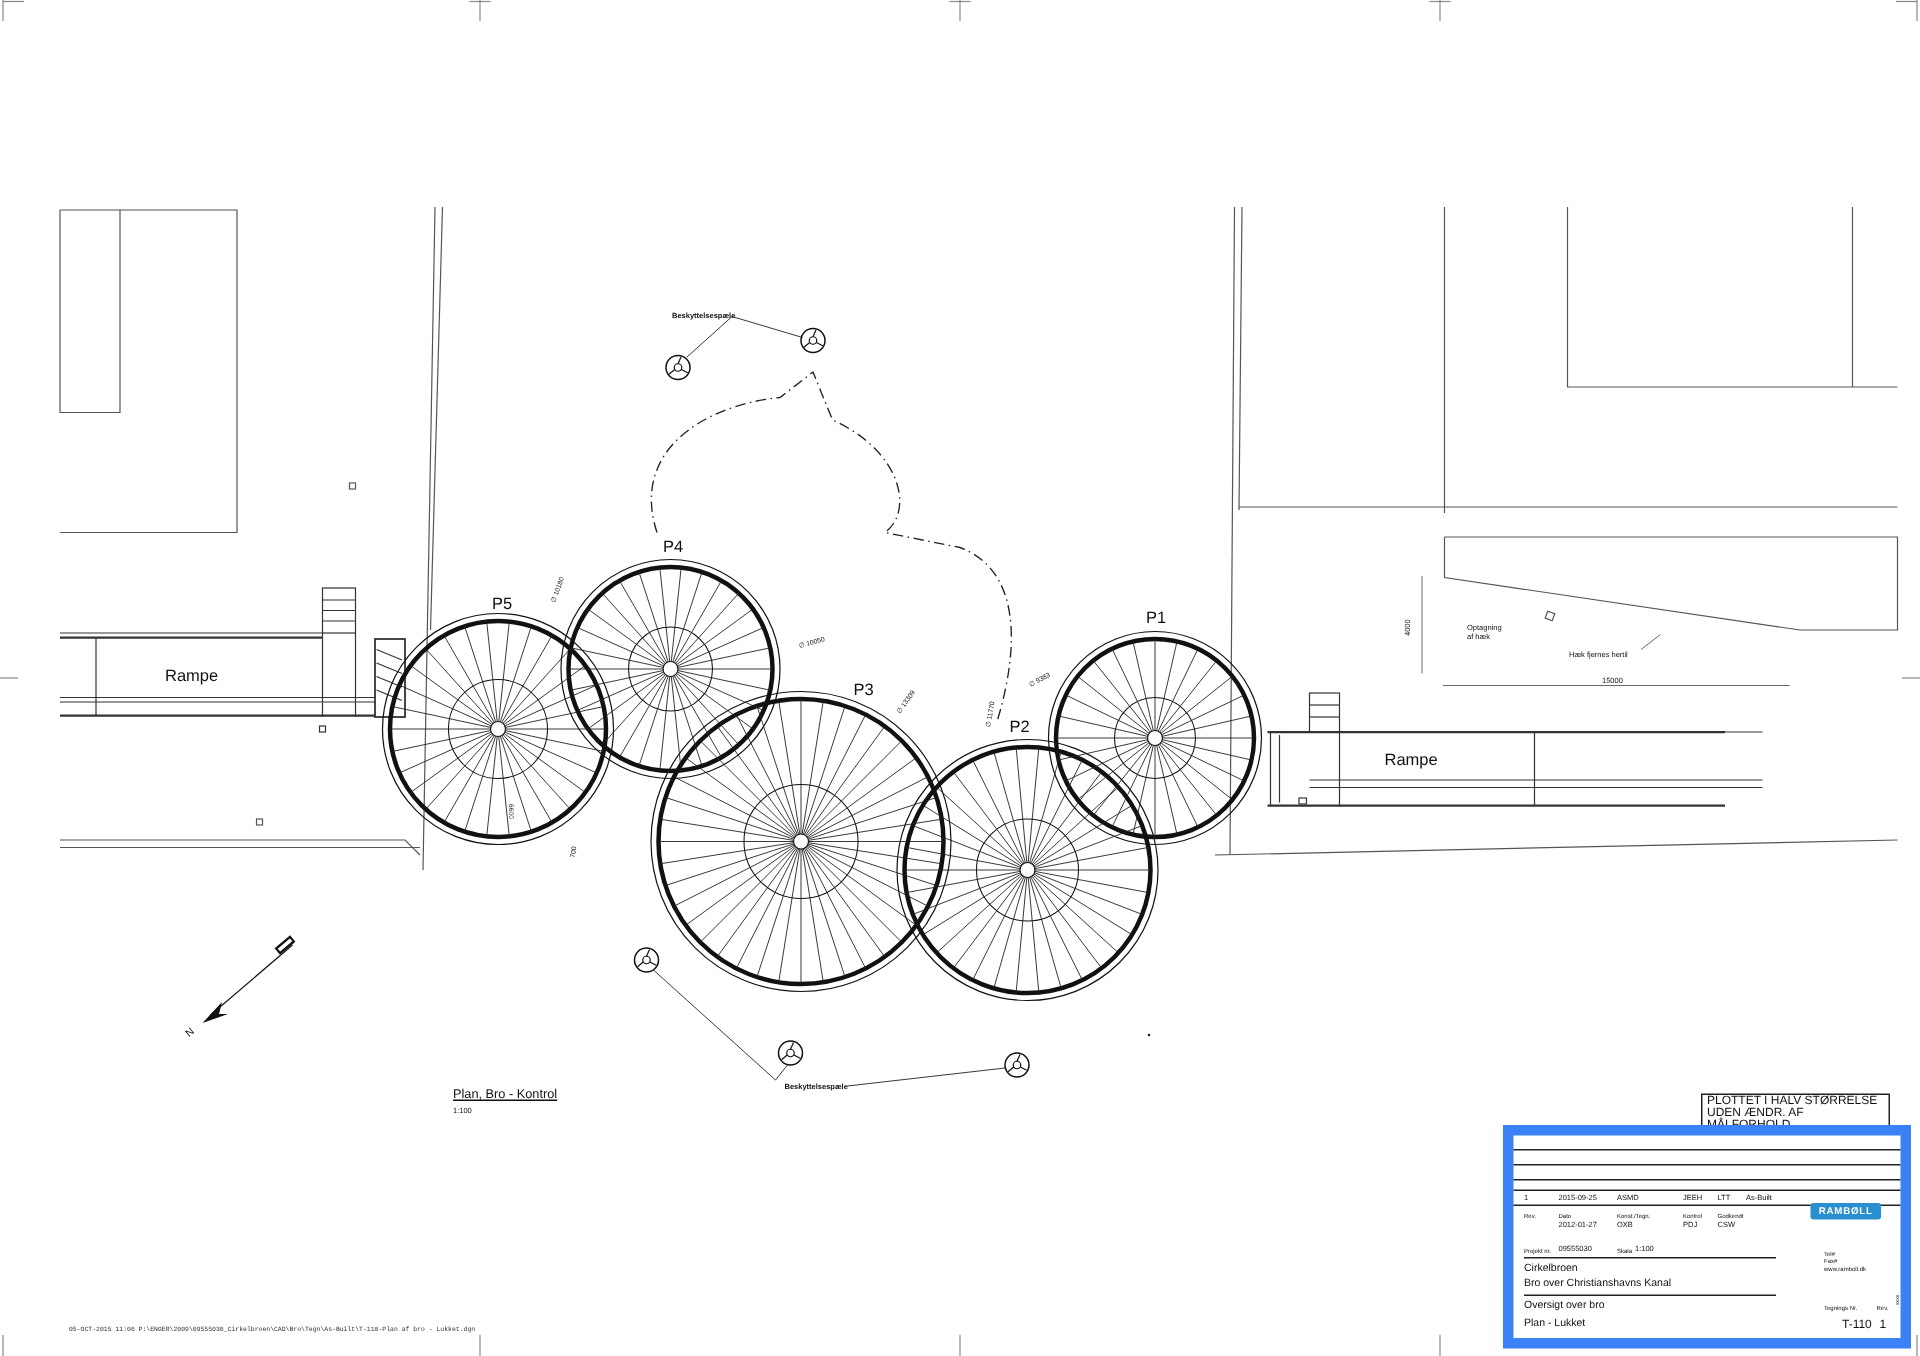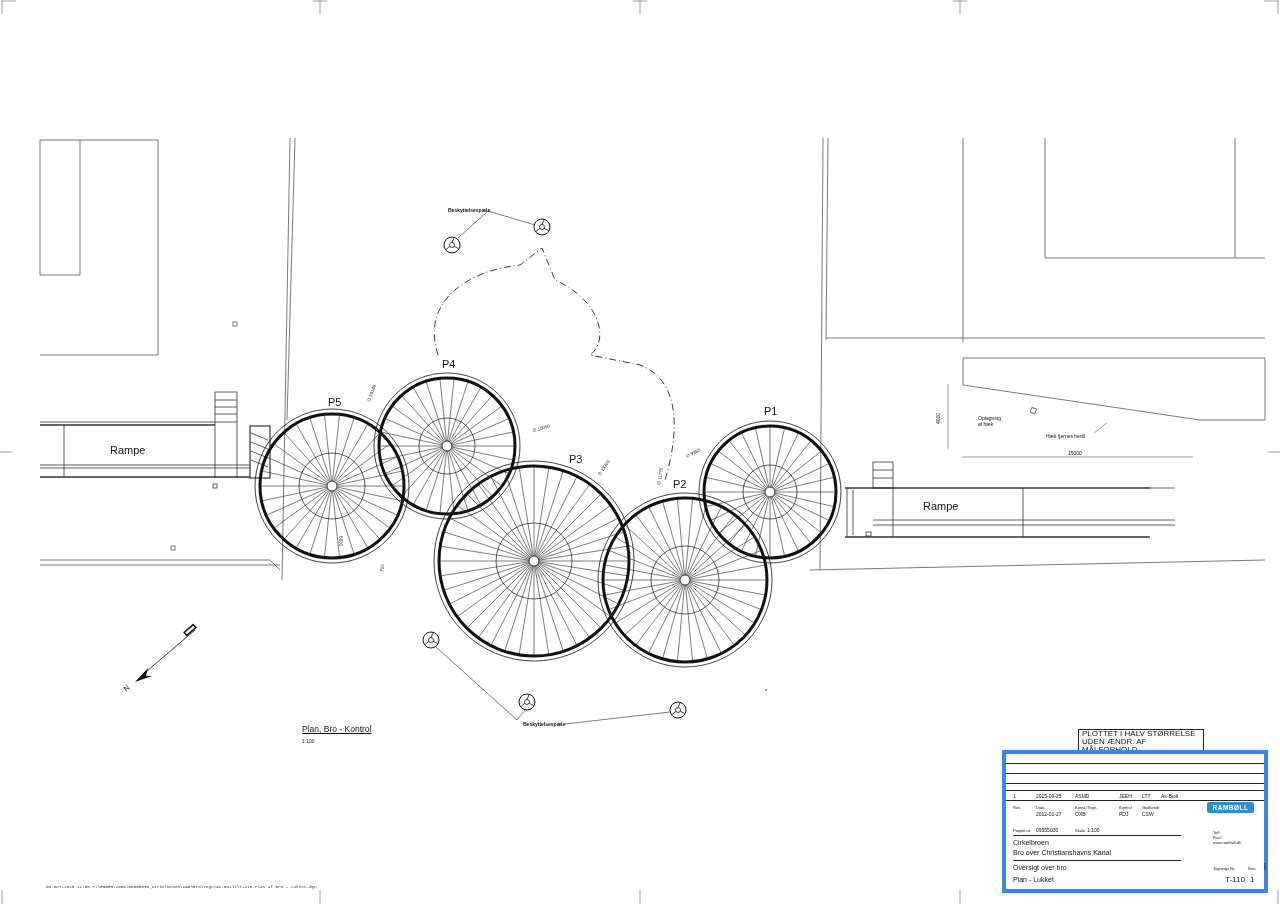--- a/index.html
+++ b/index.html
@@ -1,22 +1,22 @@
 <!DOCTYPE html>
 <html><head>
 <meta charset="utf-8">
 <style>
   html, body { margin:0; padding:0; background:#fff; }
   body { width:1280px; height:904px; position:relative; overflow:hidden; font-family:"Liberation Sans", sans-serif; color:#111; }
   #sheet { position:absolute; left:0; top:0; width:1280px; height:904px; }
   svg text { font-family:"Liberation Sans", sans-serif; fill:#111; }
-  .tb { position:absolute; left:1002px; top:750px; width:258px; height:135px; border:4px solid #3b82f6; background:#fff; font-size:5px; }
+  .tb { position:absolute; left:1002px; top:750px; width:258px; height:135px; border:7px solid #3b82f6; background:#fff; font-size:5px; }
   .tb .row { position:absolute; left:0; width:100%; border-bottom:1px solid #222; }
   .tb .cell { position:absolute; white-space:nowrap; }
-  .plot-stamp { position:absolute; left:1078px; top:729px; width:126px; height:31px; border:1px solid #222; font-size:8px; line-height:8px; padding-left:3px; box-sizing:border-box; }
+  .plot-stamp { position:absolute; left:1134px; top:729px; width:126px; height:31px; border:1px solid #222; font-size:8px; line-height:8px; padding-left:3px; box-sizing:border-box; }
   .logo { position:absolute; left:1207px; top:802px; width:47px; height:11px; background:#2a8fd0; color:#fff; font-size:6.5px; font-weight:bold; text-align:center; line-height:11px; border-radius:2px; letter-spacing:0.5px; }
   .footer-path { position:absolute; left:46px; top:884px; font-family:"Liberation Mono", monospace; font-size:4.3px; color:#333; white-space:nowrap; }
   .plan-title { position:absolute; left:302px; top:724px; font-size:8.5px; text-decoration:underline; }
   .plan-scale { position:absolute; left:302px; top:738px; font-size:5px; }
   .side-code { position:absolute; left:1263px; top:870px; font-size:3.5px; transform:rotate(-90deg); transform-origin:left top; }
 </style>
 </head>
 <body>
 
 <div id="sheet">

